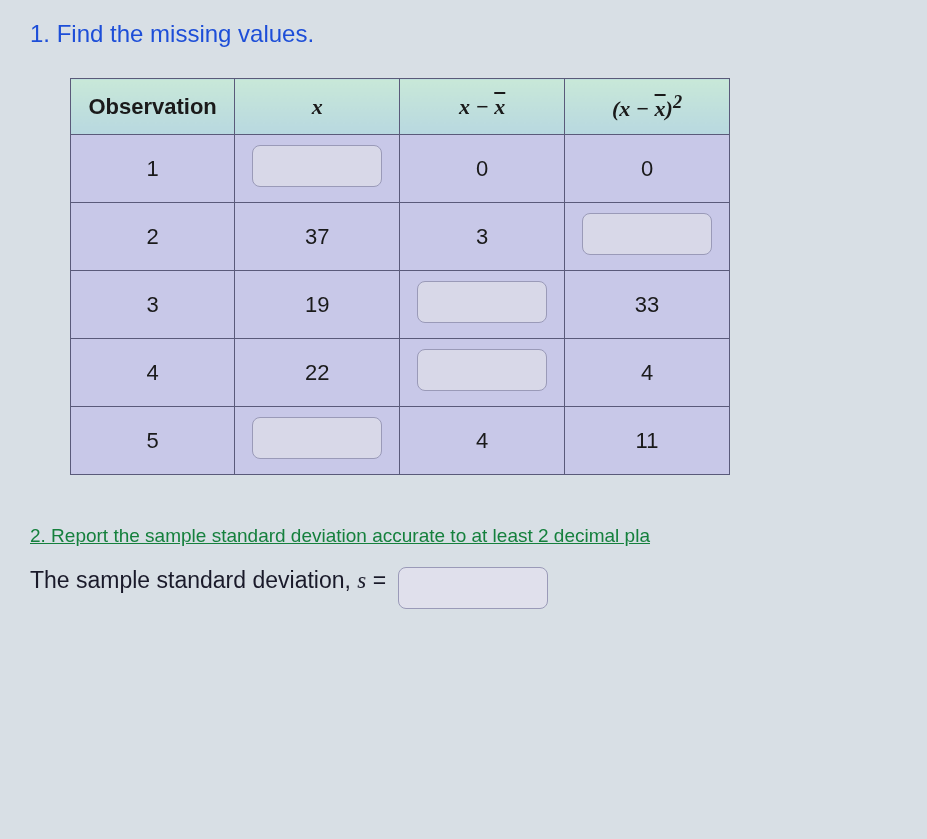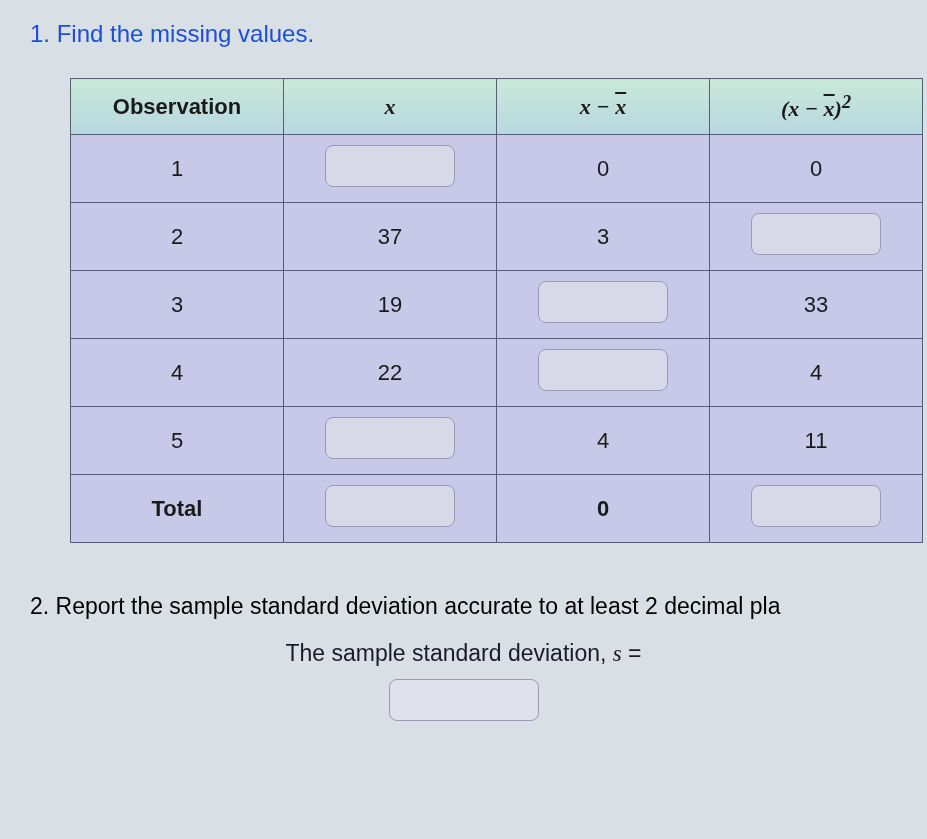--- a/index.html
+++ b/index.html
@@ -19,21 +19,21 @@
       font-size: 24px;
       color: #1d4ed8;
       margin-bottom: 30px;
     }
     .table-container {
       margin-left: 40px;
       margin-bottom: 50px;
     }
     table {
       border-collapse: collapse;
-      width: 853px;
+      width: 660px;
     }
     th, td {
       border: 1px solid #5a5a7a;
       text-align: center;
       vertical-align: middle;
       height: 68px;
       font-size: 22px;
     }
     th {
       background: linear-gradient(#c8e8d8, #b8d8e0);
@@ -56,31 +56,31 @@
       width: 130px;
       height: 42px;
       background: #d8d8e8;
       border: 1px solid #9a9ab8;
       border-radius: 8px;
     }
     .bold {
       font-weight: bold;
     }
     .question2 {
-      font-size: 23px;
-      color: #000000;
+      font-size: 19px;
+      color: #15803d;
       margin-bottom: 20px;
+      text-decoration: underline;
     }
     .answer-line {
       font-size: 23px;
       color: #1a1a2a;
       display: flex;
-      align-items: center;
+      align-items: flex-start;
       gap: 12px;
-      flex-direction: column;
     }
     .answer-input {
       display: inline-block;
       width: 150px;
       height: 42px;
       background: #e0e0ec;
       border: 1px solid #9a9ab8;
       border-radius: 8px;
     }
     .overline {
@@ -130,26 +130,20 @@
         <td>22</td>
         <td><span class="input-box"></span></td>
         <td>4</td>
       </tr>
       <tr>
         <td>5</td>
         <td><span class="input-box"></span></td>
         <td>4</td>
         <td>11</td>
       </tr>
-      <tr>
-        <td class="bold">Total</td>
-        <td><span class="input-box"></span></td>
-        <td class="bold">0</td>
-        <td><span class="input-box"></span></td>
-      </tr>
     </tbody>
   </table>
 </div>
 
 <div class="question2">2. Report the sample standard deviation accurate to at least 2 decimal pla</div>
 
 <div class="answer-line">
   <span>
     <span>The sample standard deviation, </span><span class="math-italic">s</span><span> = </span>
   </span>

